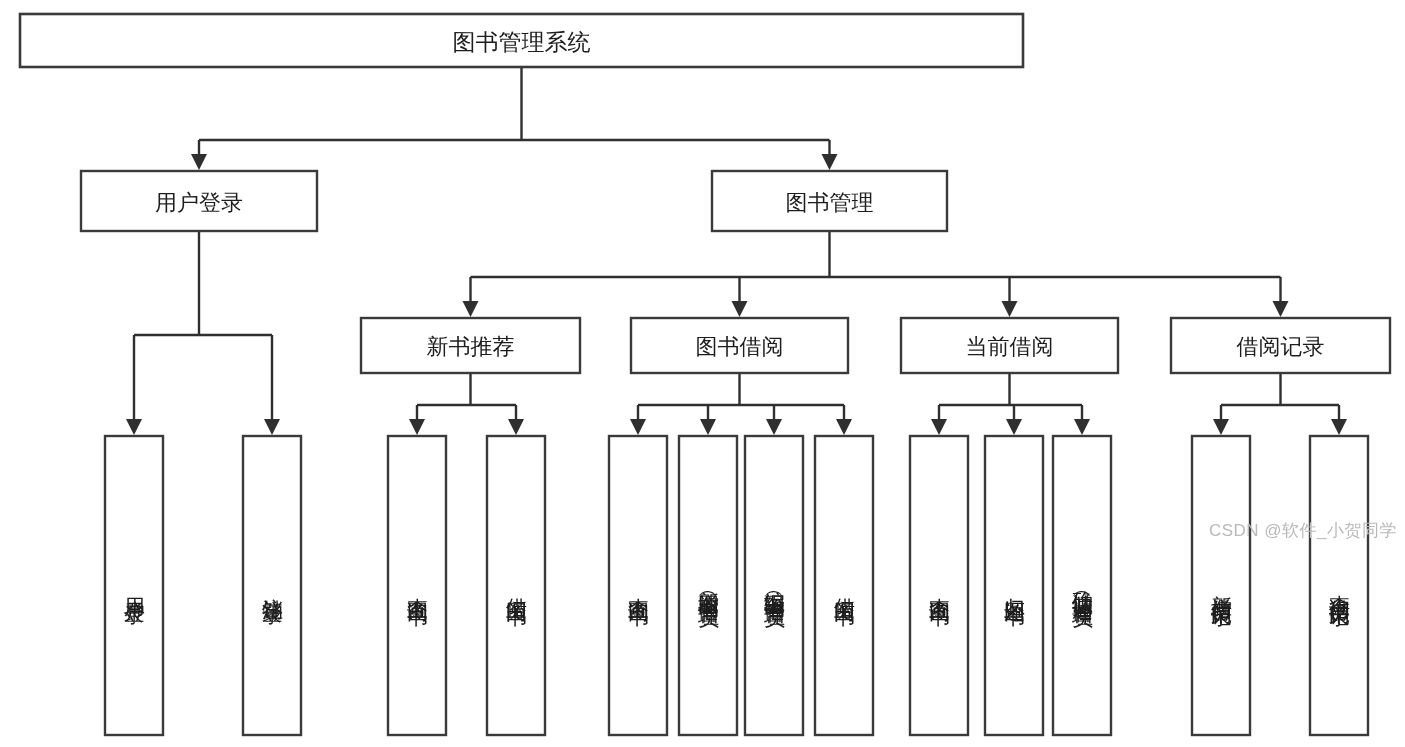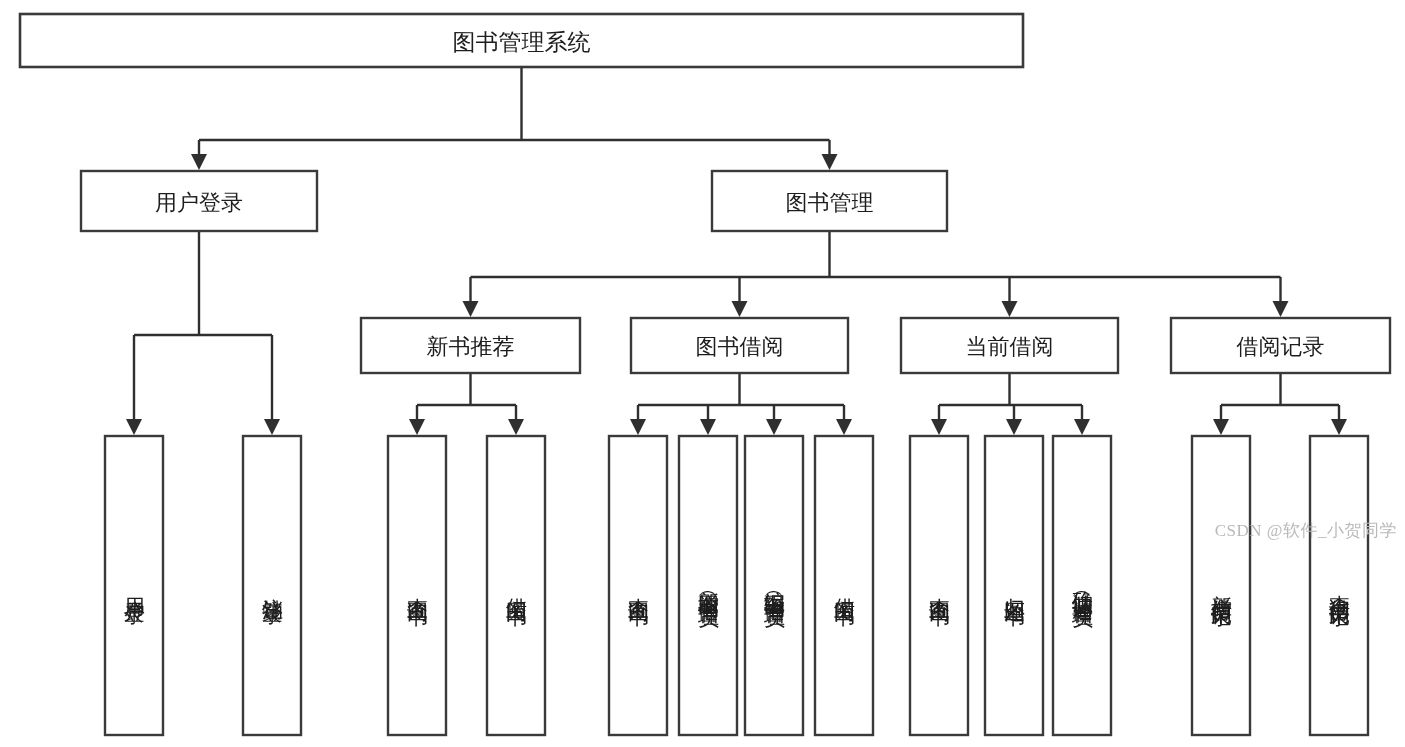--- a/index.html
+++ b/index.html
@@ -76,21 +76,21 @@
     font-size: 21px;
     line-height: 1.18;
     letter-spacing: 2.5px;
     color: #1d1d1d;
     white-space: nowrap;
   }
   .watermark {
     position: absolute;
     right: 8px;
     bottom: 4px;
-    font-family: Liberation Serif, serif;
+    font-family: Liberation Sans, sans-serif;
     font-size: 17px;
     color: #b9b9b9;
     letter-spacing: 0.5px;
     white-space: nowrap;
     user-select: none;
   }
 </style>
 </head>
 <body>
 

